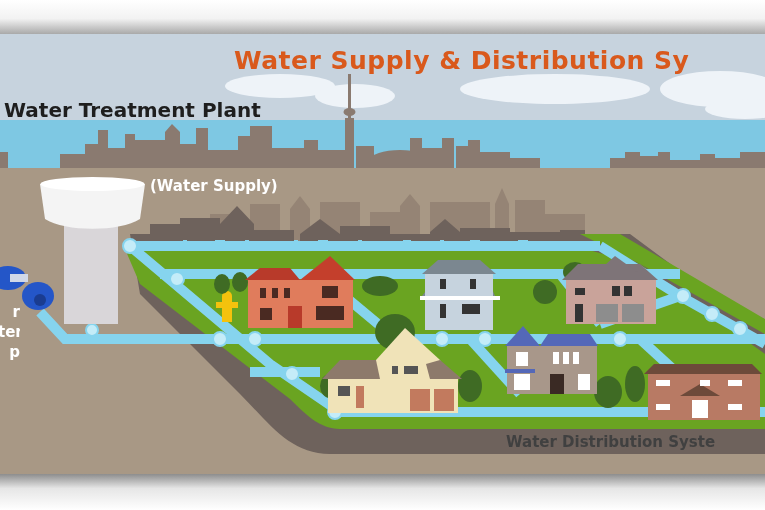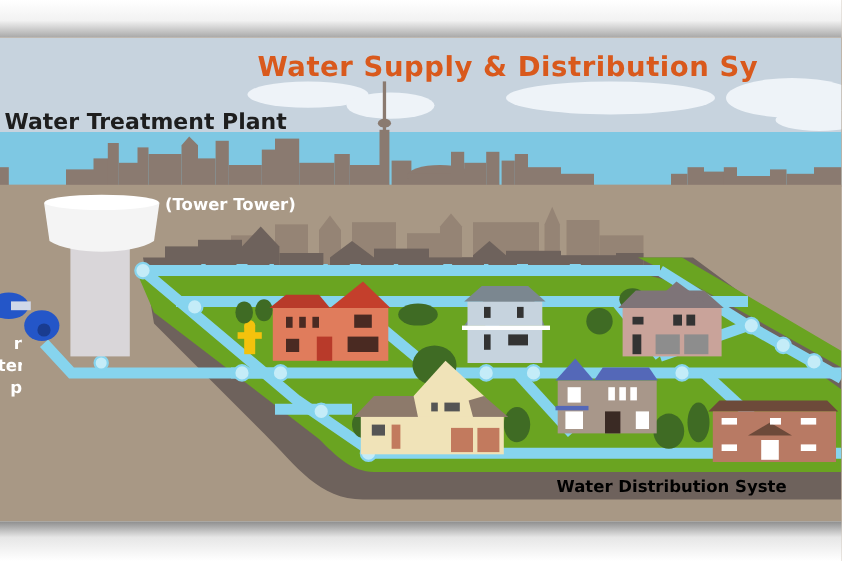--- a/index.html
+++ b/index.html
@@ -25,21 +25,21 @@
     .label {
       position: absolute; font-weight: bold; white-space: nowrap;
       font-family: "DejaVu Sans", sans-serif;
     }
     .title {
       left: 234px; top: 12px; font-size: 25px; color: #d9591c; letter-spacing: 0.5px;
     }
     .lbl-treatment { left: 4px; top: 64px; font-size: 20px; color: #1e1e1e; }
     .lbl-reservoir { left: 150px; top: 142px; font-size: 15px; color: #ffffff; line-height: 20px; }
     .lbl-pump { left: -2px; top: 268px; font-size: 15px; color: #ffffff; line-height: 20px; text-align: right; width: 22px; overflow: hidden; }
-    .lbl-distribution { left: 506px; top: 399px; font-size: 15px; color: #000000; }
+    .lbl-distribution { left: 506px; top: 399px; font-size: 15px; color: #404040; }
   </style>
 </head>
 <body>
 
 <div class="frame-shadow-top"></div>
 
 <div class="scene">
   <svg width="765" height="440" viewBox="0 0 765 440">
 
     <rect x="0" y="0" width="765" height="88" fill="#c7d3de"></rect>
@@ -303,21 +303,21 @@
         <rect x="656" y="370" width="14" height="6"></rect>
           <rect x="728" y="370" width="14" height="6"></rect>
         <rect x="692" y="366" width="16" height="18"></rect>
       </g>
     </g>
   </svg>
 
   <div class="label title">Water Supply &amp; Distribution Sy</div>
   <div class="label lbl-treatment">Water Treatment Plant</div>
   <div class="label lbl-reservoir">
-    <div>(Tower Tower)</div>
+    <div>(Water Supply)</div>
   </div>
   <div class="label lbl-pump">
     <div>r</div>
     <div>ter</div>
     <div>p</div>
   </div>
   <div class="label lbl-distribution">Water Distribution Syste</div>
 </div>
 
 <div class="frame-shadow-bottom"></div>

